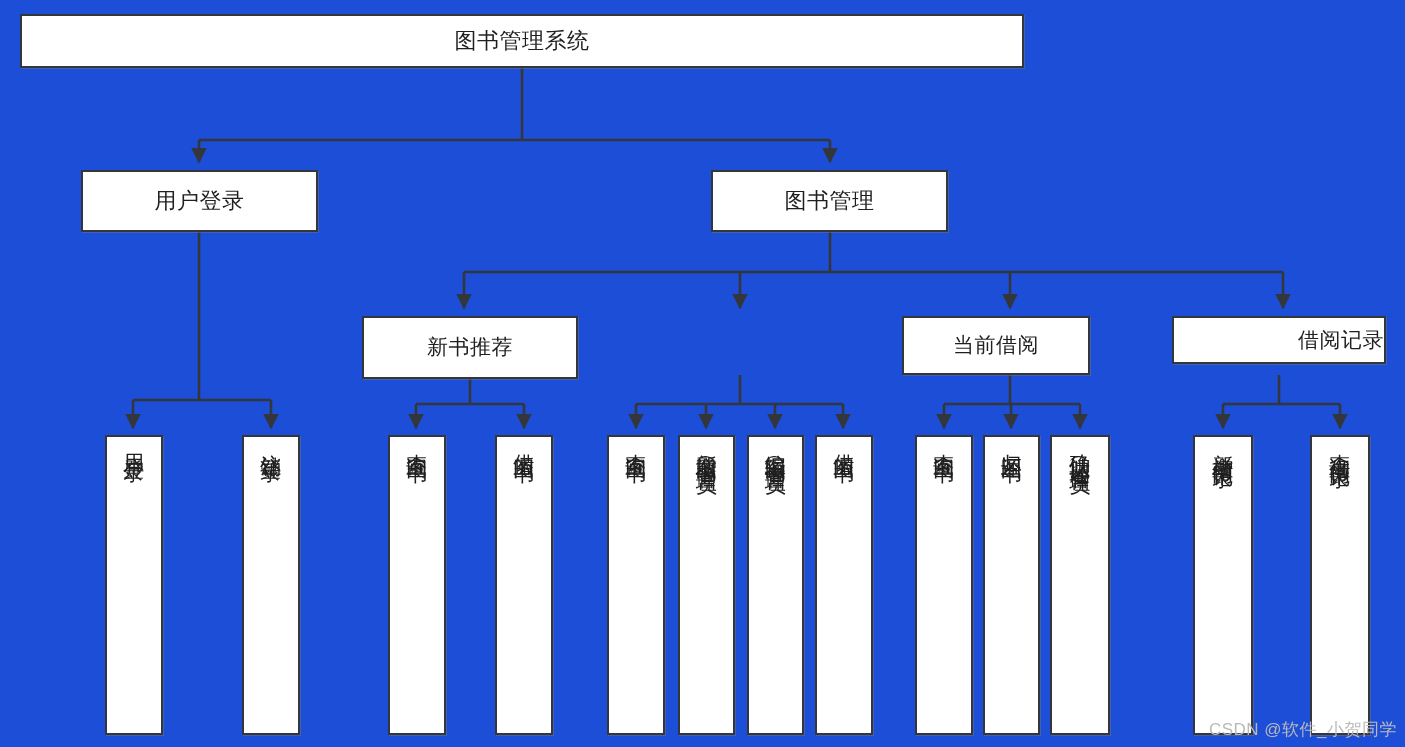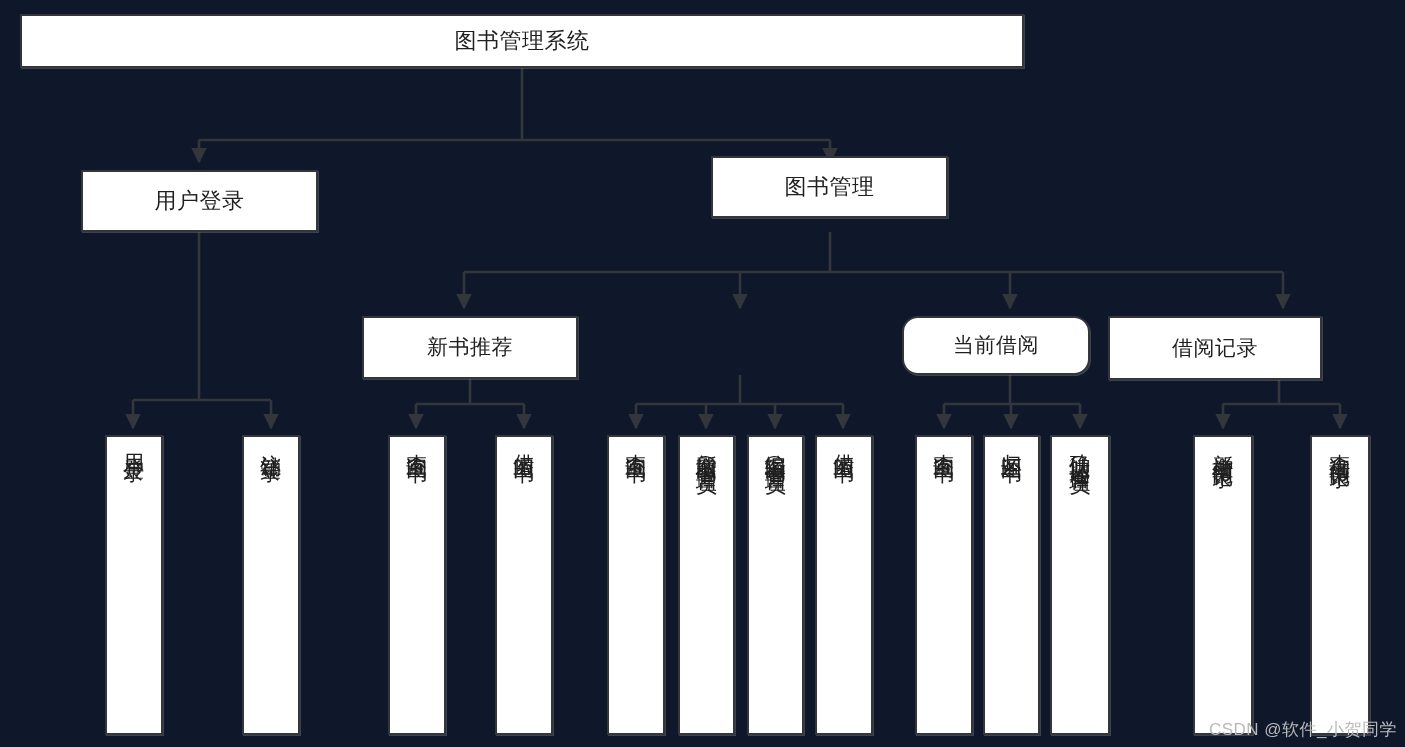--- a/index.html
+++ b/index.html
@@ -7,21 +7,21 @@
     padding: 0;
     background: #ffffff;
   }
   body {
     font-family: "Liberation Sans", "DejaVu Sans", sans-serif;
   }
   #canvas {
     position: relative;
     width: 1405px;
     height: 747px;
-    background: #0f172a;
+    background: #1d4ed8;
     overflow: hidden;
   }
   #edges {
     position: absolute;
     left: 0;
     top: 0;
     width: 1405px;
     height: 747px;
     pointer-events: none;
   }
@@ -126,31 +126,31 @@
     </g>
   </svg>
 
   <div class="node root" style="left:20px; top:14px; width:1004px; height:54px;">
     <span class="label">图书管理系统</span>
   </div>
 
   <div class="node l1" style="left:81px; top:170px; width:237px; height:62px;">
     <span class="label">用户登录</span>
   </div>
-  <div class="node l1" style="left:711px; top:156px; width:237px; height:62px;">
+  <div class="node l1" style="left:711px; top:170px; width:237px; height:62px;">
     <span class="label">图书管理</span>
   </div>
 
   <div class="node l2" style="left:362px; top:316px; width:216px; height:63px;">
     <span class="label">新书推荐</span>
   </div>
-  <div class="node l2" style="left:902px; top:316px; width:188px; height:59px;border-radius:16px;">
+  <div class="node l2" style="left:902px; top:316px; width:188px; height:59px;">
     <span class="label">当前借阅</span>
   </div>
-  <div class="node l2" style="left:1108px; top:316px; width:214px; height:64px;">
+  <div class="node l2" style="left:1172px; top:316px; width:214px; height:48px;justify-content:flex-end;">
     <span class="label">借阅记录</span>
   </div>
 
   <div class="node leaf" style="left:105px; top:435px; width:58px; height:300px;">
     <span class="label">用户登录</span>
   </div>
   <div class="node leaf" style="left:242px; top:435px; width:58px; height:300px;">
     <span class="label">注销登录</span>
   </div>
 

